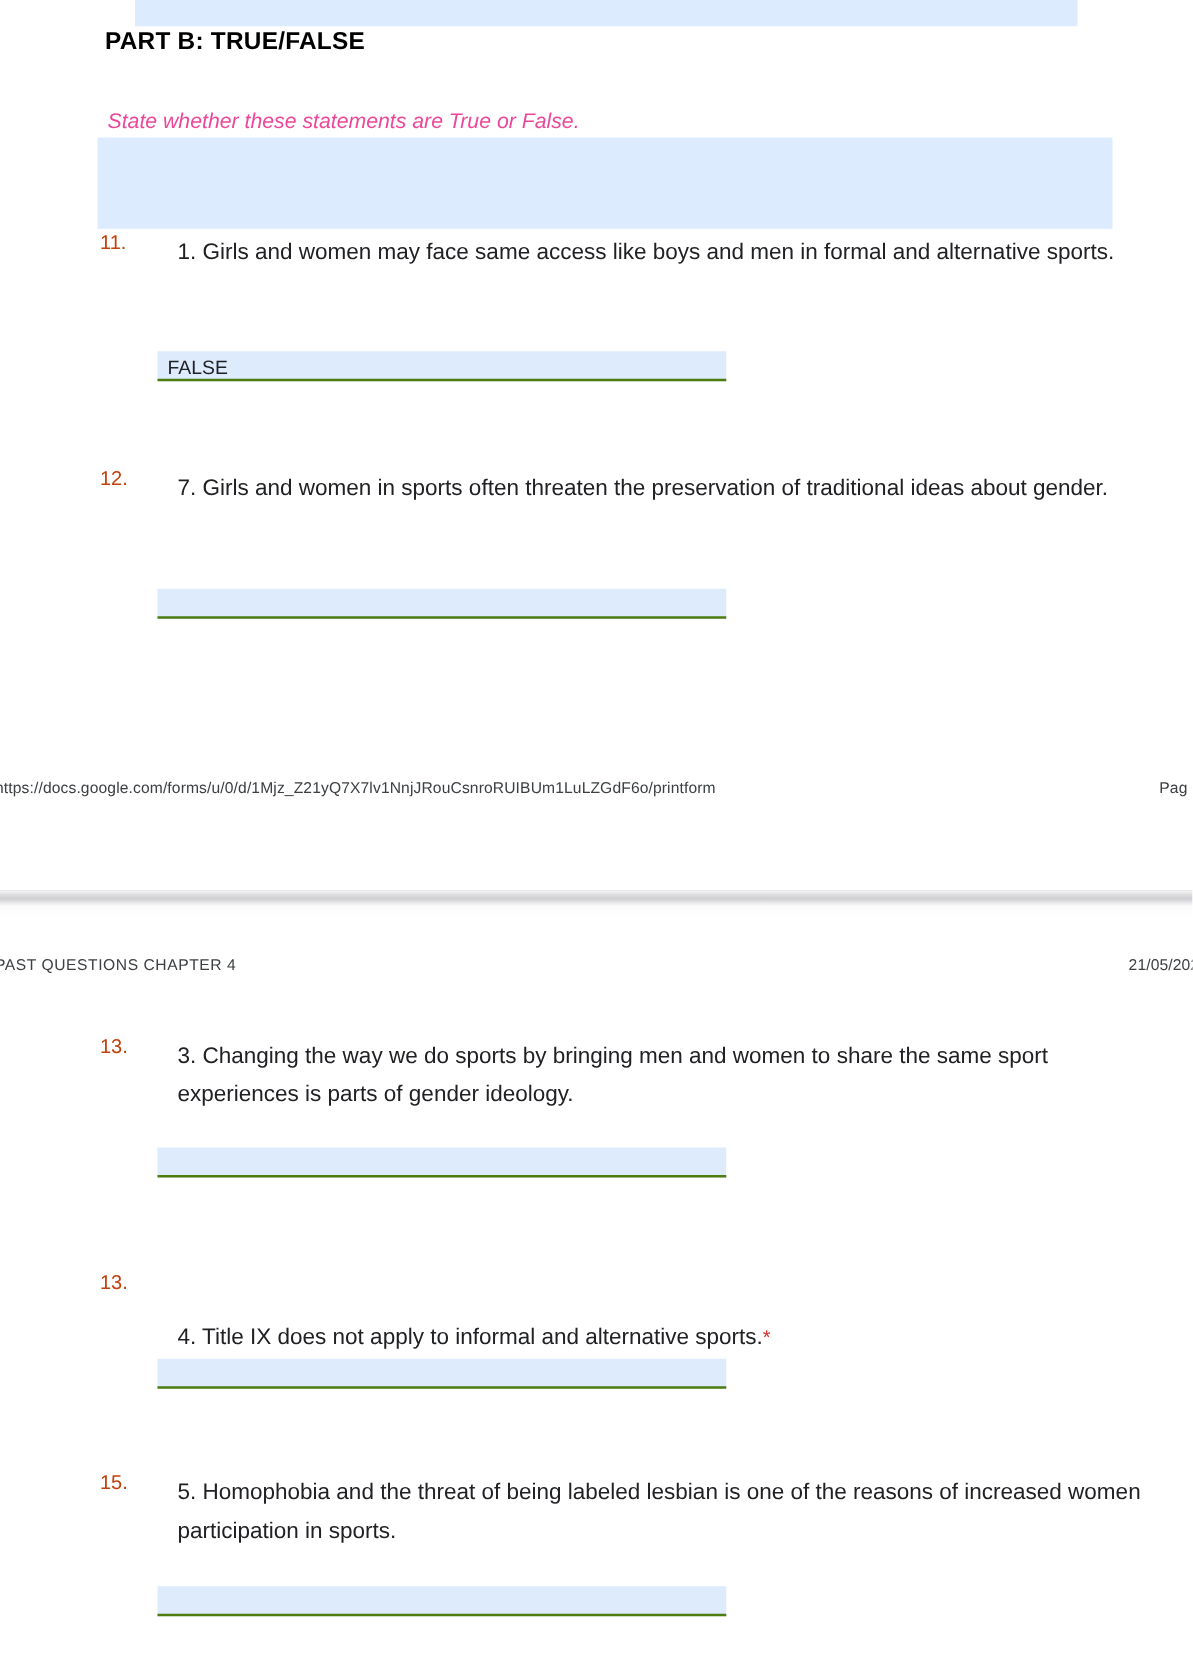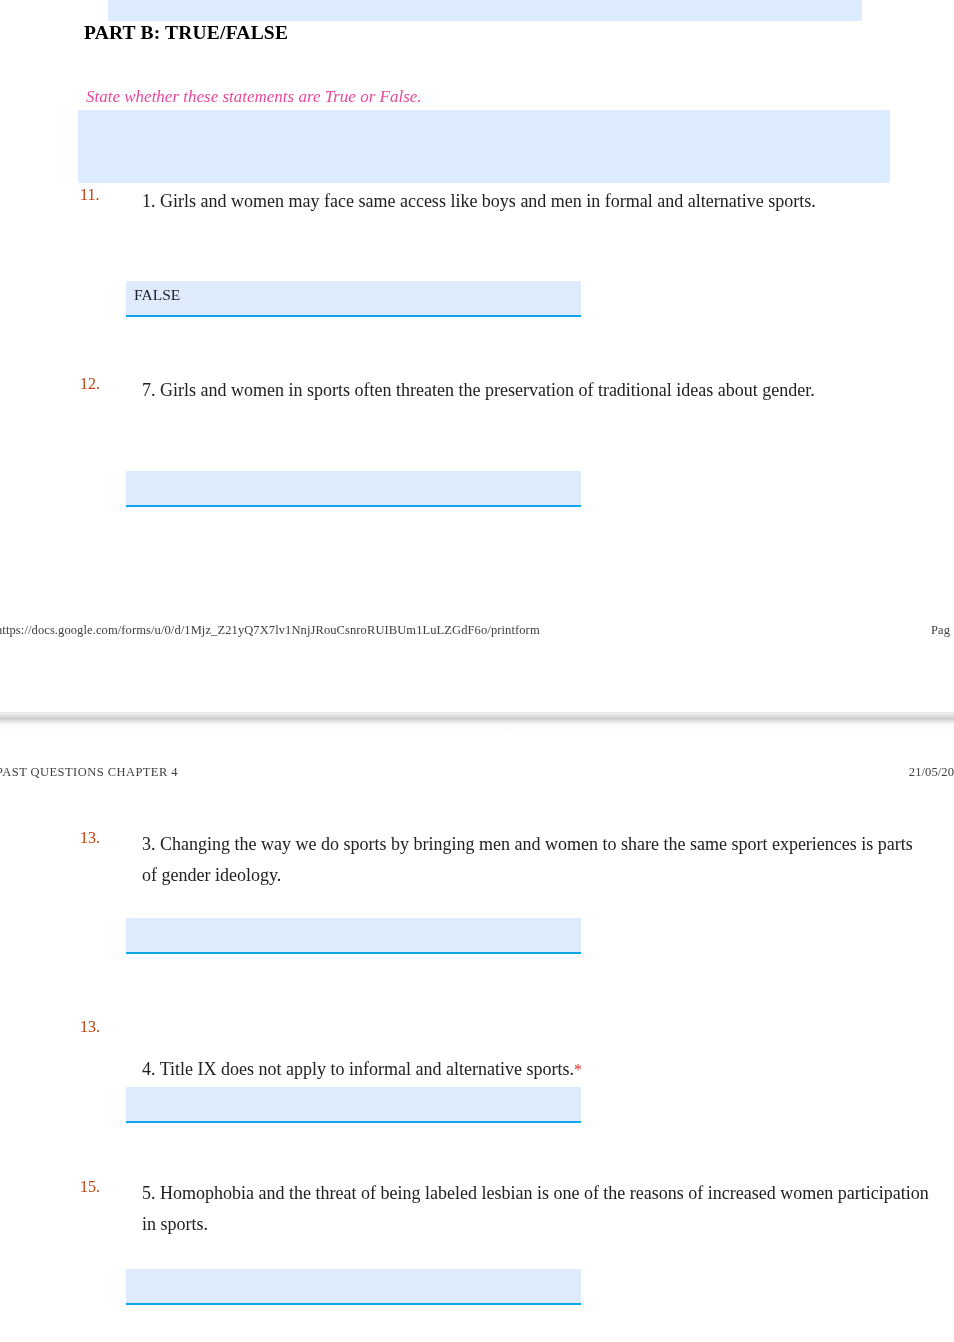--- a/index.html
+++ b/index.html
@@ -1,15 +1,15 @@
 <!DOCTYPE html>
 <html><head>
 <meta charset="utf-8">
 <style>
-  * { box-sizing: border-box; font-family: Liberation Serif, serif; }
+  * { box-sizing: border-box; }
   html, body {
     margin: 0; padding: 0;
     background: #ffffff;
   }
   body {
     width: 954px;
     height: 1342px;
     position: relative;
     overflow: hidden;
     font-family: "Liberation Sans", "DejaVu Sans", sans-serif;
@@ -74,23 +74,23 @@
   }
   .req-star {
     color: #d93025;
     font-size: 16px;
     vertical-align: baseline;
   }
   .answer-field {
     position: absolute;
     left: 126px;
     width: 455px;
-    height: 36px;
+    height: 24px;
     background: #ddebfd;
-    border-bottom: 2px solid #0ea5e9;
+    border-bottom: 2px solid #4d7c0f;
     font-size: 15.5px;
     line-height: 28px;
     padding-left: 8px;
     color: #202124;
     white-space: nowrap;
     overflow: hidden;
   }
 
   
   .page-gap {

